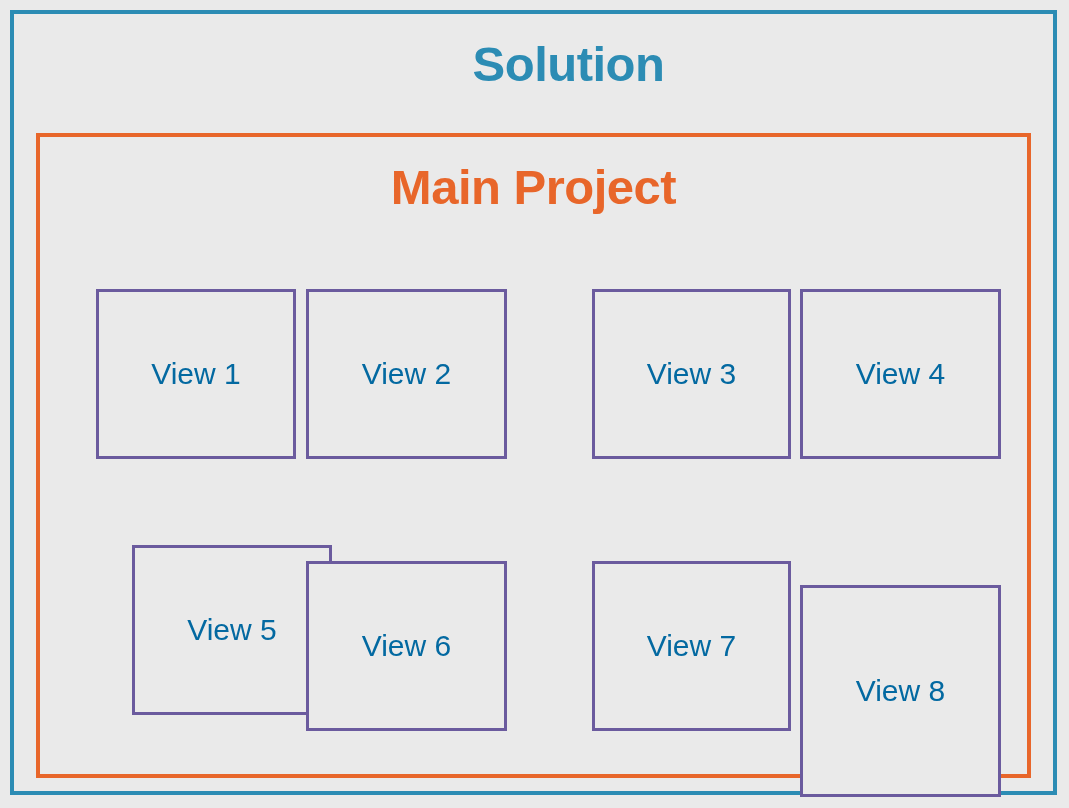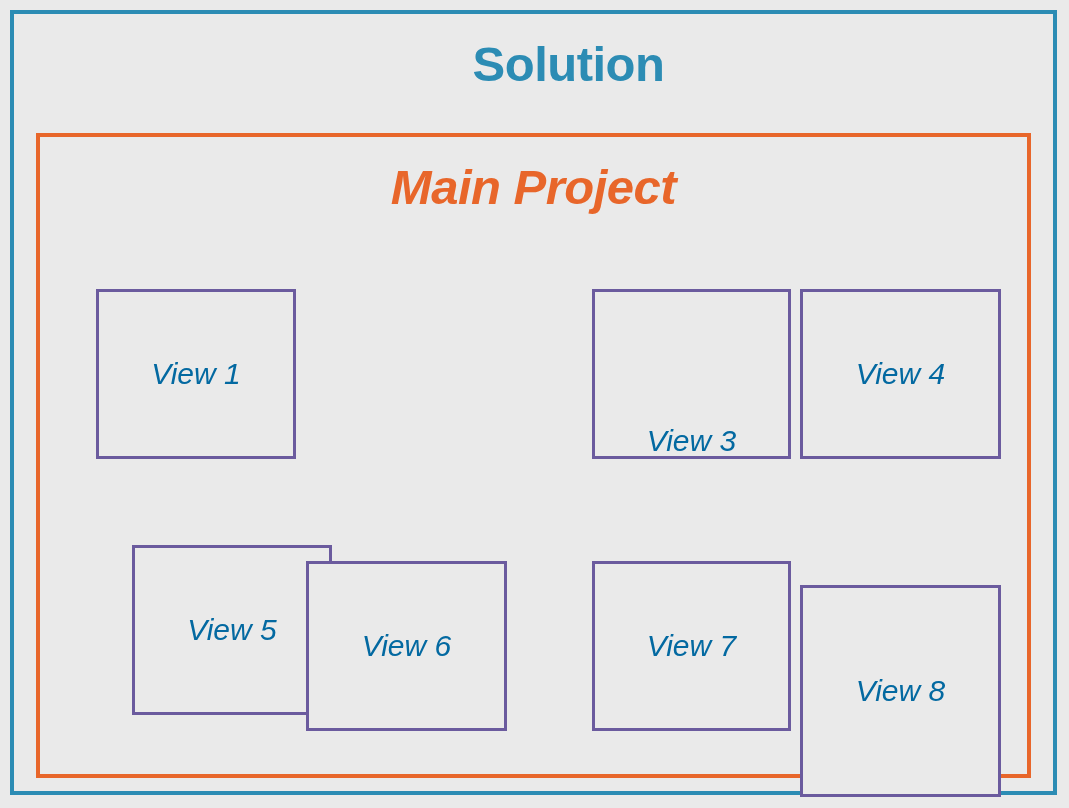--- a/index.html
+++ b/index.html
@@ -51,21 +51,20 @@
   
   #project-container {
     position: absolute;
     left: 22px;
     top: 119px;
     width: 995px;
     height: 645px;
     box-sizing: border-box;
     border: 4px solid #e8662a;
     background: #eaeaea;
-    font-style: italic;
   }
 
   #project-title {
     position: absolute;
     left: 0;
     top: 26px;
     width: 100%;
     text-align: center;
     color: #e8662a;
     font-size: 49px;
@@ -90,21 +89,21 @@
     color: #0369a1;
     font-size: 30px;
     font-weight: normal;
     line-height: 1;
     white-space: nowrap;
   }
 
   
   #view-box-1 { left: 56px;  top: 152px; width: 200px; height: 170px; }
   #view-box-2 { left: 266px; top: 152px; width: 201px; height: 170px; }
-  #view-box-3 { left: 552px; top: 152px; width: 199px; height: 170px; align-items: flex-end; }
+  #view-box-3 { left: 552px; top: 152px; width: 199px; height: 170px; }
   #view-box-4 { left: 760px; top: 152px; width: 201px; height: 170px; }
 
   
   #view-box-5 { left: 56px;  top: 408px; width: 200px; height: 170px; margin-left: 36px; }
   #view-box-6 { left: 266px; top: 424px; width: 201px; height: 170px; }
   #view-box-7 { left: 552px; top: 424px; width: 199px; height: 170px; }
   #view-box-8 { left: 760px; top: 448px; width: 201px; height: 212px; }
 </style>
 </head>
 <body>
@@ -116,20 +115,23 @@
     <div id="solution-title">Solution</div>
 
     <div id="project-container">
 
       <div id="project-title">Main Project</div>
 
       <div class="view-box" id="view-box-1">
         <span class="view-label">View 1</span>
       </div>
 
+      <div class="view-box" id="view-box-2">
+        <span class="view-label">View 2</span>
+      </div>
 
       <div class="view-box" id="view-box-3">
         <span class="view-label">View 3</span>
       </div>
 
       <div class="view-box" id="view-box-4">
         <span class="view-label">View 4</span>
       </div>
 
       <div class="view-box" id="view-box-5">

